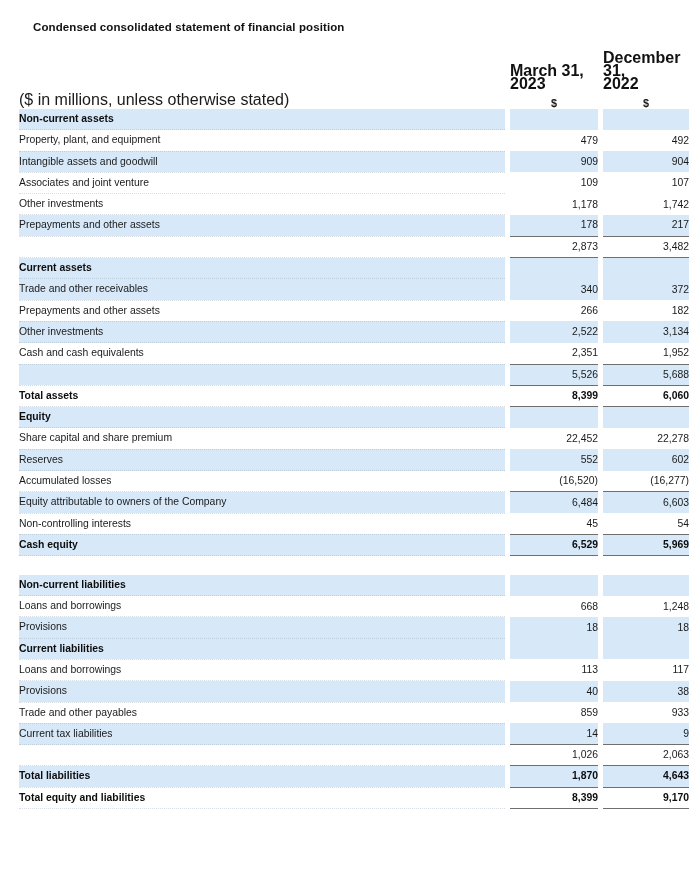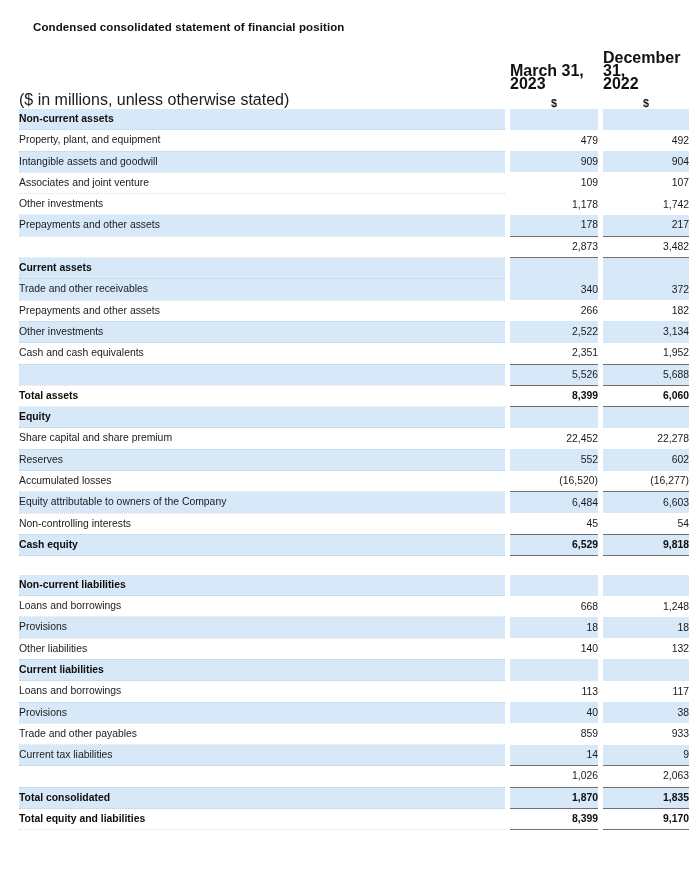--- a/index.html
+++ b/index.html
@@ -303,21 +303,21 @@
           <td class="gapcell"></td>
           <td class="num">45</td>
           <td class="gapcell"></td>
           <td class="num">54</td>
         </tr>
         <tr class="r shade bold">
           <td class="lbl">Cash equity</td>
           <td class="gapcell"></td>
           <td class="num rule-top rule-bottom">6,529</td>
           <td class="gapcell"></td>
-          <td class="num rule-top rule-bottom">9,818</td>
+          <td class="num rule-top rule-bottom">5,969</td>
         </tr>
         <tr class="spacer">
           <td colspan="5"></td>
         </tr>
         <tr class="r shade bold">
           <td class="lbl">Non-current liabilities</td>
           <td class="gapcell"></td>
           <td class="num"></td>
           <td class="gapcell"></td>
           <td class="num"></td>
@@ -329,27 +329,20 @@
           <td class="gapcell"></td>
           <td class="num">1,248</td>
         </tr>
         <tr class="r shade">
           <td class="lbl">Provisions</td>
           <td class="gapcell"></td>
           <td class="num">18</td>
           <td class="gapcell"></td>
           <td class="num">18</td>
         </tr>
-        <tr class="r plain">
-          <td class="lbl">Other liabilities</td>
-          <td class="gapcell"></td>
-          <td class="num">140</td>
-          <td class="gapcell"></td>
-          <td class="num">132</td>
-        </tr>
         <tr class="r shade bold">
           <td class="lbl">Current liabilities</td>
           <td class="gapcell"></td>
           <td class="num"></td>
           <td class="gapcell"></td>
           <td class="num"></td>
         </tr>
         <tr class="r plain">
           <td class="lbl">Loans and borrowings</td>
           <td class="gapcell"></td>
@@ -379,25 +372,25 @@
           <td class="num">9</td>
         </tr>
         <tr class="r plain">
           <td class="lbl"></td>
           <td class="gapcell"></td>
           <td class="num rule-top rule-bottom">1,026</td>
           <td class="gapcell"></td>
           <td class="num rule-top rule-bottom">2,063</td>
         </tr>
         <tr class="r shade bold">
-          <td class="lbl">Total consolidated</td>
+          <td class="lbl">Total liabilities</td>
           <td class="gapcell"></td>
           <td class="num rule-bottom">1,870</td>
           <td class="gapcell"></td>
-          <td class="num rule-bottom">1,835</td>
+          <td class="num rule-bottom">4,643</td>
         </tr>
         <tr class="r plain bold">
           <td class="lbl">Total equity and liabilities</td>
           <td class="gapcell"></td>
           <td class="num rule-bottom">8,399</td>
           <td class="gapcell"></td>
           <td class="num rule-bottom">9,170</td>
         </tr>
       </tbody>
   </table>

